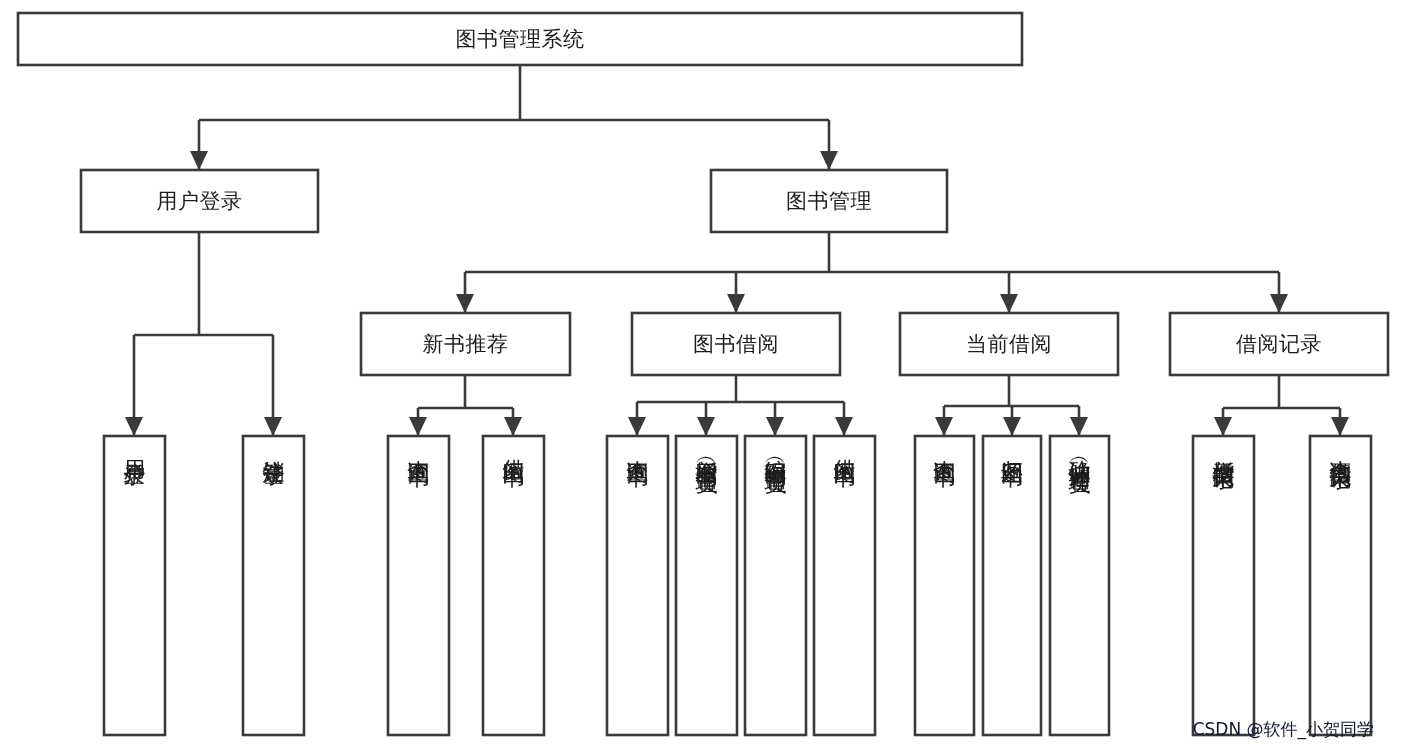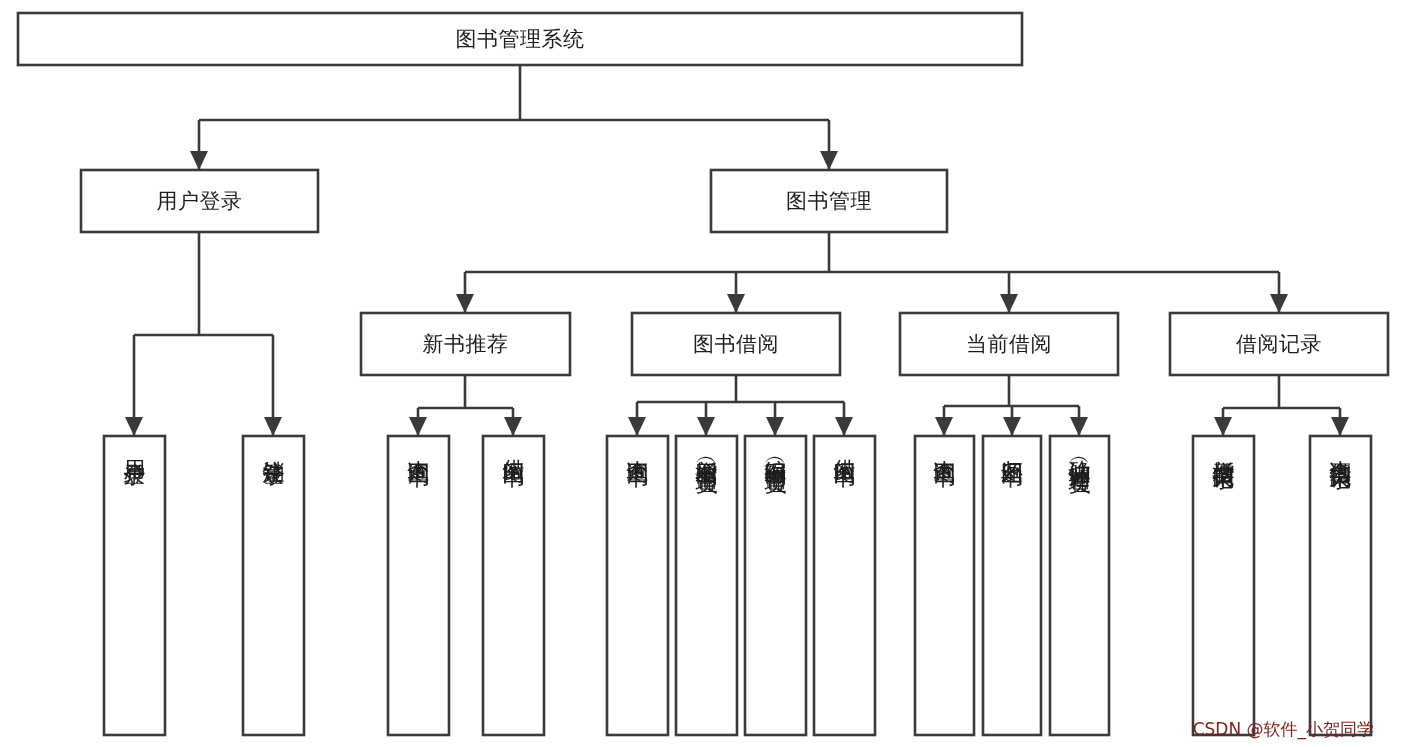--- a/index.html
+++ b/index.html
@@ -70,21 +70,21 @@
     color: #1d1d1d;
     letter-spacing: 2px;
     white-space: nowrap;
   }
   .watermark {
     position: absolute;
     right: 14px;
     bottom: 6px;
     font-family: "DejaVu Sans", "Liberation Sans", sans-serif;
     font-size: 17px;
-    color: #7f1d1d;
+    color: #0f172a;
     white-space: nowrap;
     user-select: none;
   }
 </style>
 </head>
 <body>
 
 <div id="diagram-root">
 
   <svg class="diagram-canvas" viewBox="0 0 1405 747">

